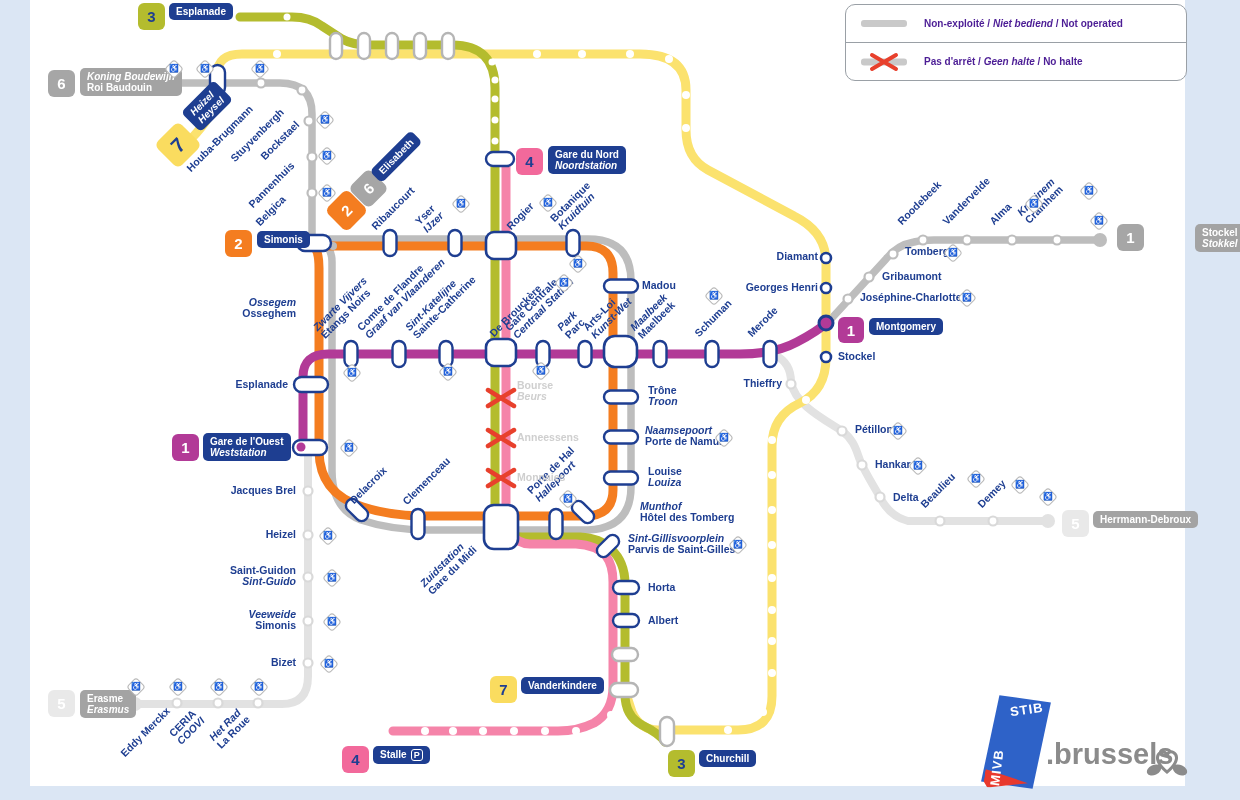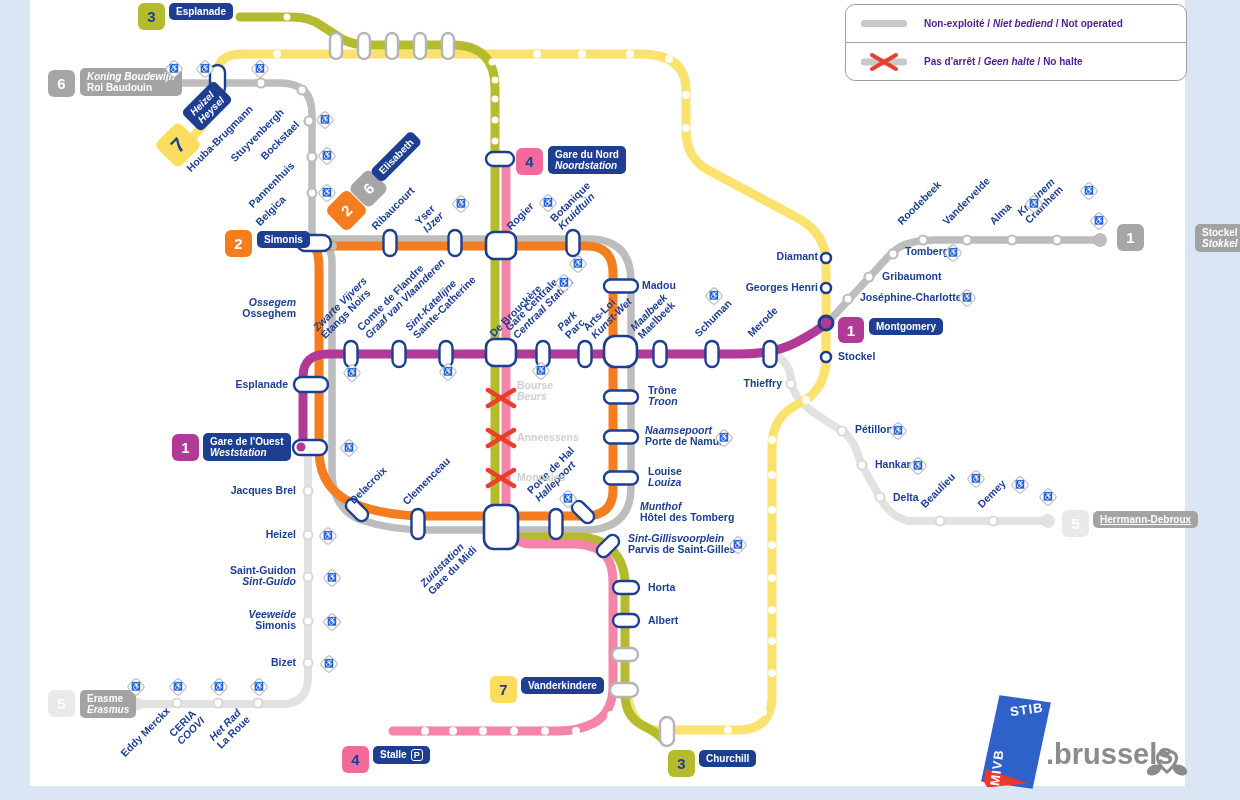--- a/index.html
+++ b/index.html
@@ -607,21 +607,21 @@
         <span class="line">Montgomery</span>
       </div>
       <div class="nbox" style="left: 203px; top: 433px;">
         <span class="line">Gare de l'Ouest</span>
         <span class="line it">Weststation</span>
       </div>
       <div class="nbox greybg" style="left: 80px; top: 690px;">
         <span class="line">Erasme</span>
         <span class="line it">Erasmus</span>
       </div>
-      <div class="nbox greybg" style="left: 1093px; top: 511px; text-decoration: underline;">
+      <div class="nbox greybg" style="left: 1093px; top: 511px;">
         <span class="line">Herrmann-Debroux</span>
       </div>
       <div class="nbox" style="left: 521px; top: 677px;">
         <span class="line">Vanderkindere</span>
       </div>
       <div class="nbox" style="left: 373px; top: 746px;"><span class="line" style="display: inline;">Stalle</span><span class="pbox">P</span></div>
       <div class="nbox" style="left: 699px; top: 750px;">
         <span class="line">Churchill</span>
       </div>
       <div class="wc" style="left: 167px; top: 62px;">

